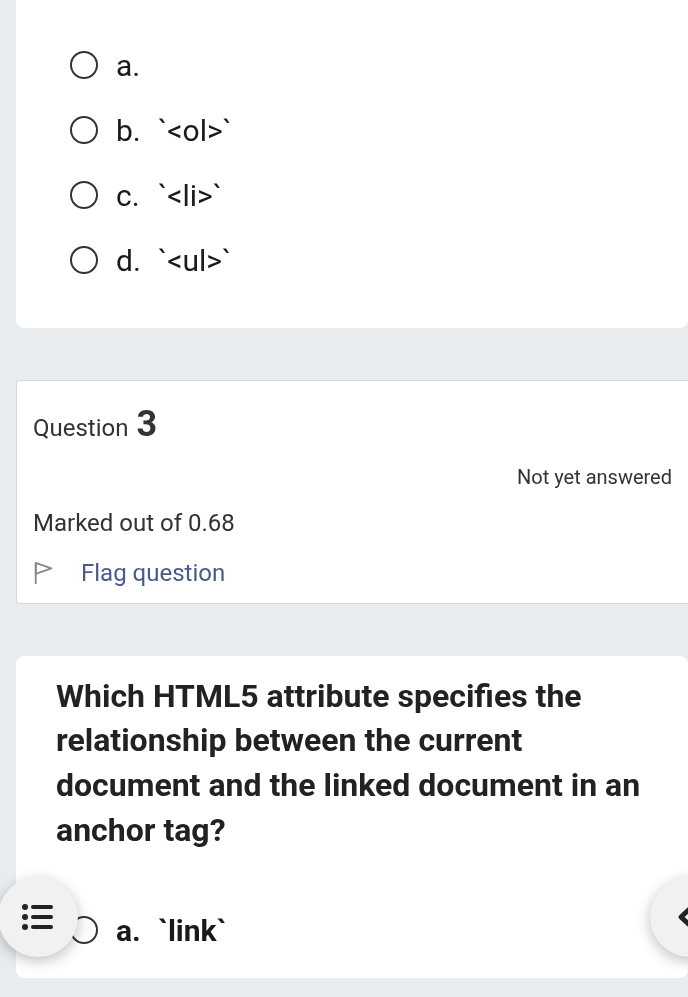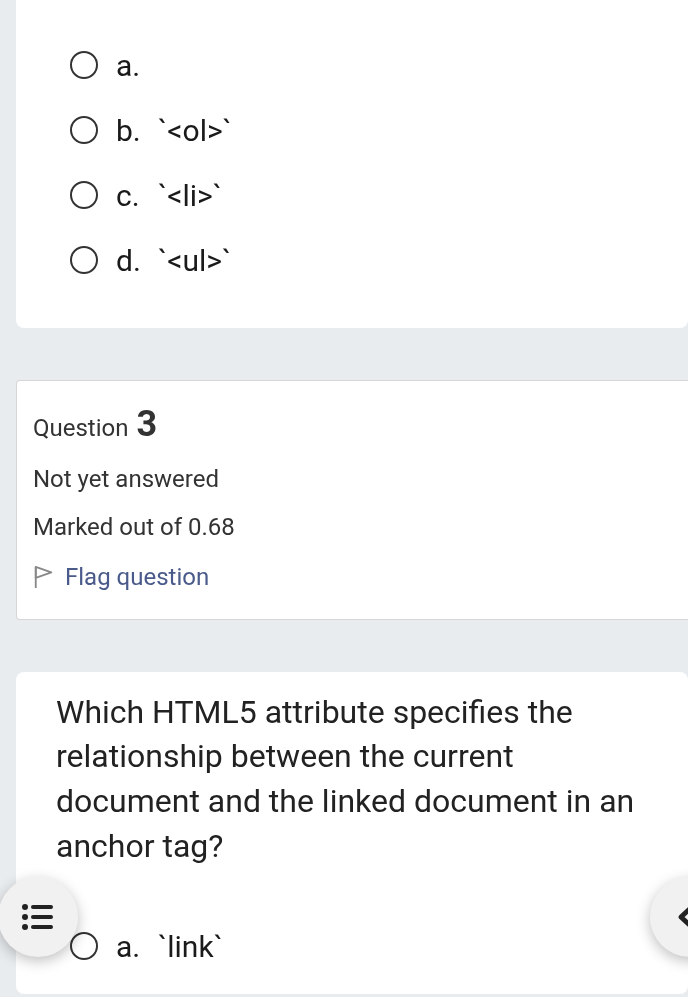--- a/index.html
+++ b/index.html
@@ -48,59 +48,62 @@
   .opt-letter {
     width: 42px;
     display: inline-block;
   }
   .info-card {
     background: #fff;
     border: 1px solid #d6d6d6;
     border-radius: 4px 0 0 4px;
     margin-left: 16px;
     margin-bottom: 52px;
-    padding: 22px 16px 28px 16px;
+    padding: 22px 16px 16px 16px;
     border-right: none;
   }
   .info-line1 {
     font-size: 24px;
     color: #333;
     margin-bottom: 20px;
   }
   .info-line1 .num {
     font-size: 36px;
     font-weight: 700;
     margin-left: 2px;
   }
   .info-status {
-    font-size: 24px;
+    font-size: 20px;
     color: #333;
     margin-bottom: 20px;
+    text-align: right;
   }
   .info-marks {
     font-size: 24px;
     color: #333;
     margin-bottom: 22px;
   }
   .flag-row {
     display: flex;
     align-items: center;
     gap: 10px;
     cursor: pointer;
   }
   .flag-icon {
     width: 22px; height: 24px;
     flex-shrink: 0;
   }
   .flag-text {
     font-size: 24px;
     color: #4a5a8a;
+    margin-left: 16px;
   }
   .card.q3 {
     padding: 0 40px 30px 40px;
+    font-weight: bold;
   }
   
   .float-left-btn, .float-right-btn {
     position: fixed;
     bottom: 40px;
     width: 80px; height: 80px;
     background: #f1f1f1;
     border-radius: 50%;
     box-shadow: 0 4px 14px rgba(0,0,0,0.25);
     display: flex;

